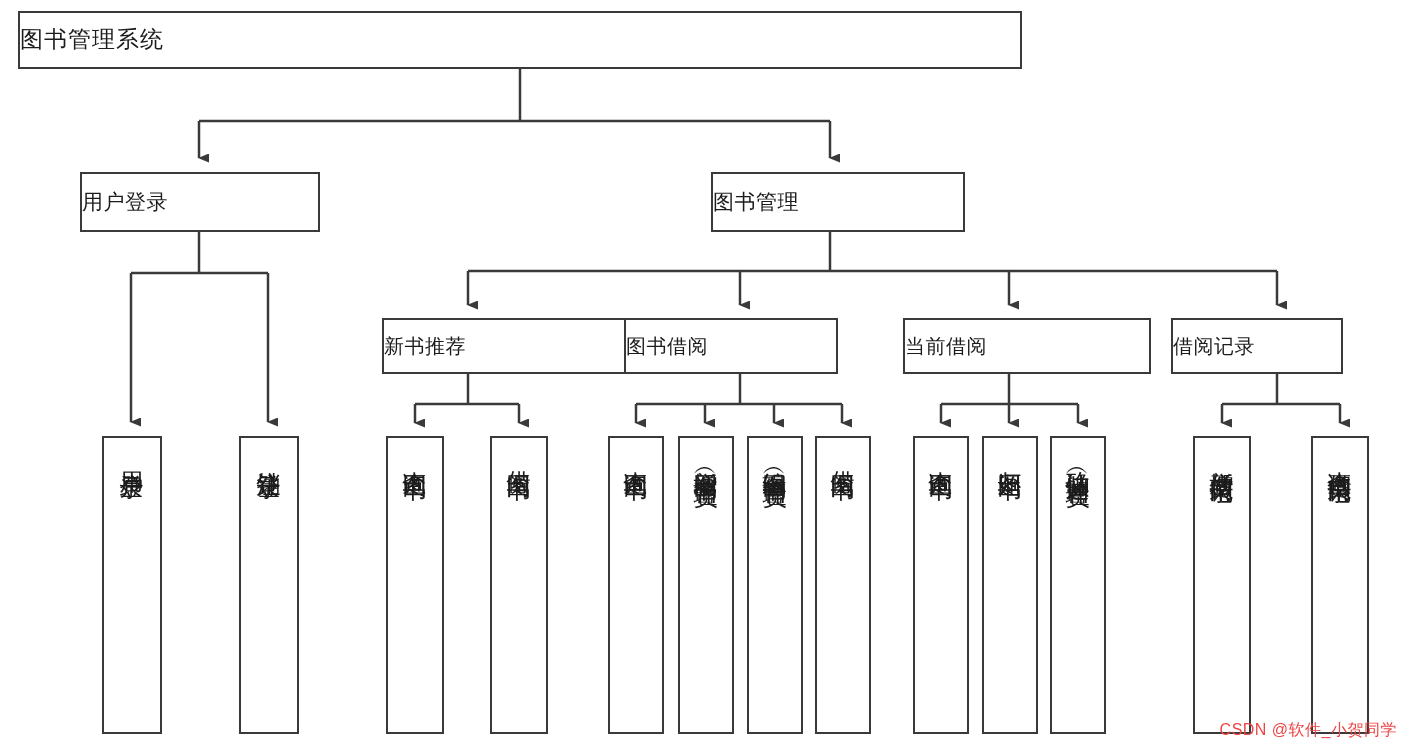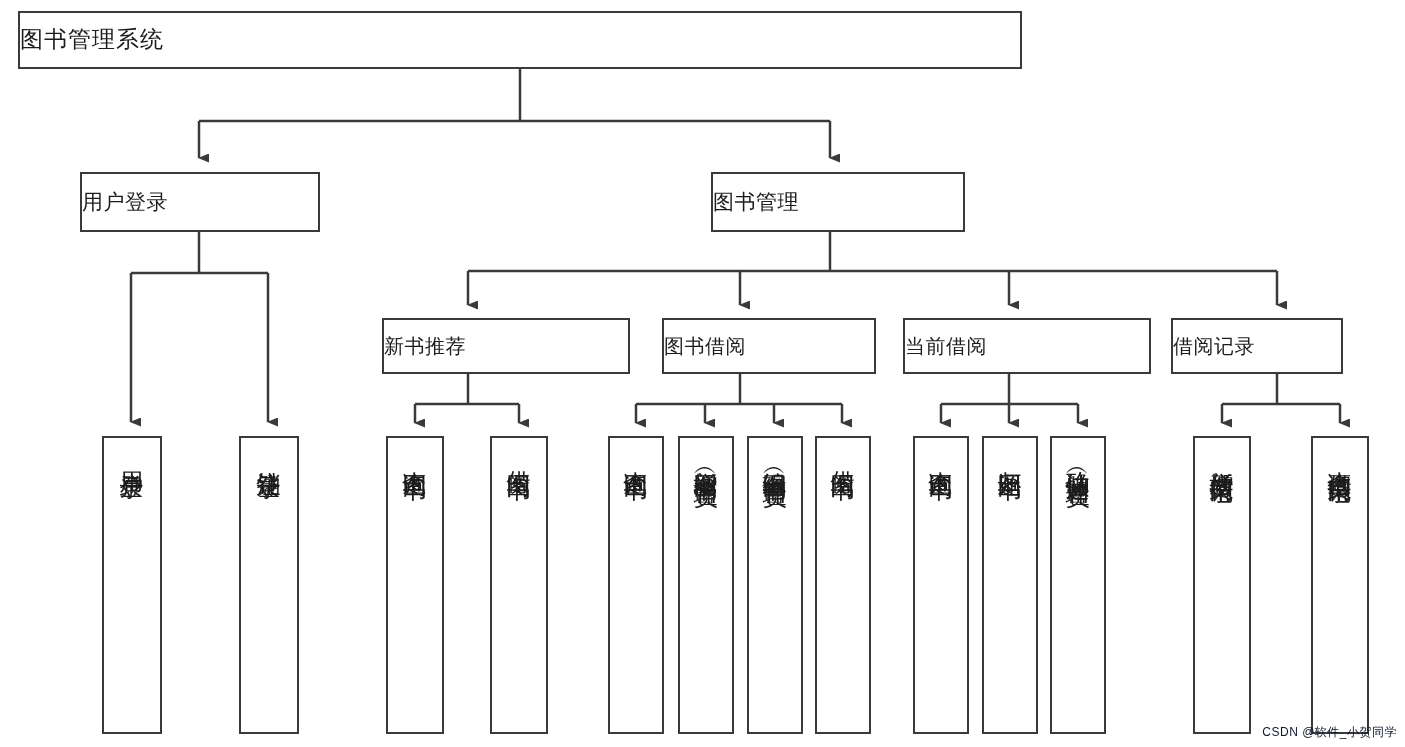--- a/index.html
+++ b/index.html
@@ -80,22 +80,22 @@
     text-orientation: upright;
     font-size: 24px;
     line-height: 1.05;
     letter-spacing: 2px;
     white-space: nowrap;
   }
   .watermark {
     position: absolute;
     right: 8px;
     bottom: 6px;
-    font-size: 12px;
-    color: #0f172a;
+    font-size: 16px;
+    color: #ef4444;
     letter-spacing: 0.5px;
     user-select: none;
     white-space: nowrap;
   }
 </style>
 </head>
 <body>
 
 <div id="canvas">
 
@@ -159,21 +159,21 @@
   <div class="node lvl1" style="left:80px;top:172px;width:240px;">
     <span class="label">用户登录</span>
   </div>
   <div class="node lvl1" style="left:711px;top:172px;width:254px;">
     <span class="label">图书管理</span>
   </div>
 
   <div class="node lvl2" style="left:382px;top:318px;width:248px;">
     <span class="label">新书推荐</span>
   </div>
-  <div class="node lvl2" style="left:662px;top:318px;width:214px;">
+  <div class="node lvl2" style="left:624px;top:318px;width:214px;">
     <span class="label">图书借阅</span>
   </div>
   <div class="node lvl2" style="left:903px;top:318px;width:248px;">
     <span class="label">当前借阅</span>
   </div>
   <div class="node lvl2" style="left:1171px;top:318px;width:172px;">
     <span class="label">借阅记录</span>
   </div>
 
   <div class="node leaf" style="left:102px;width:60px;">

